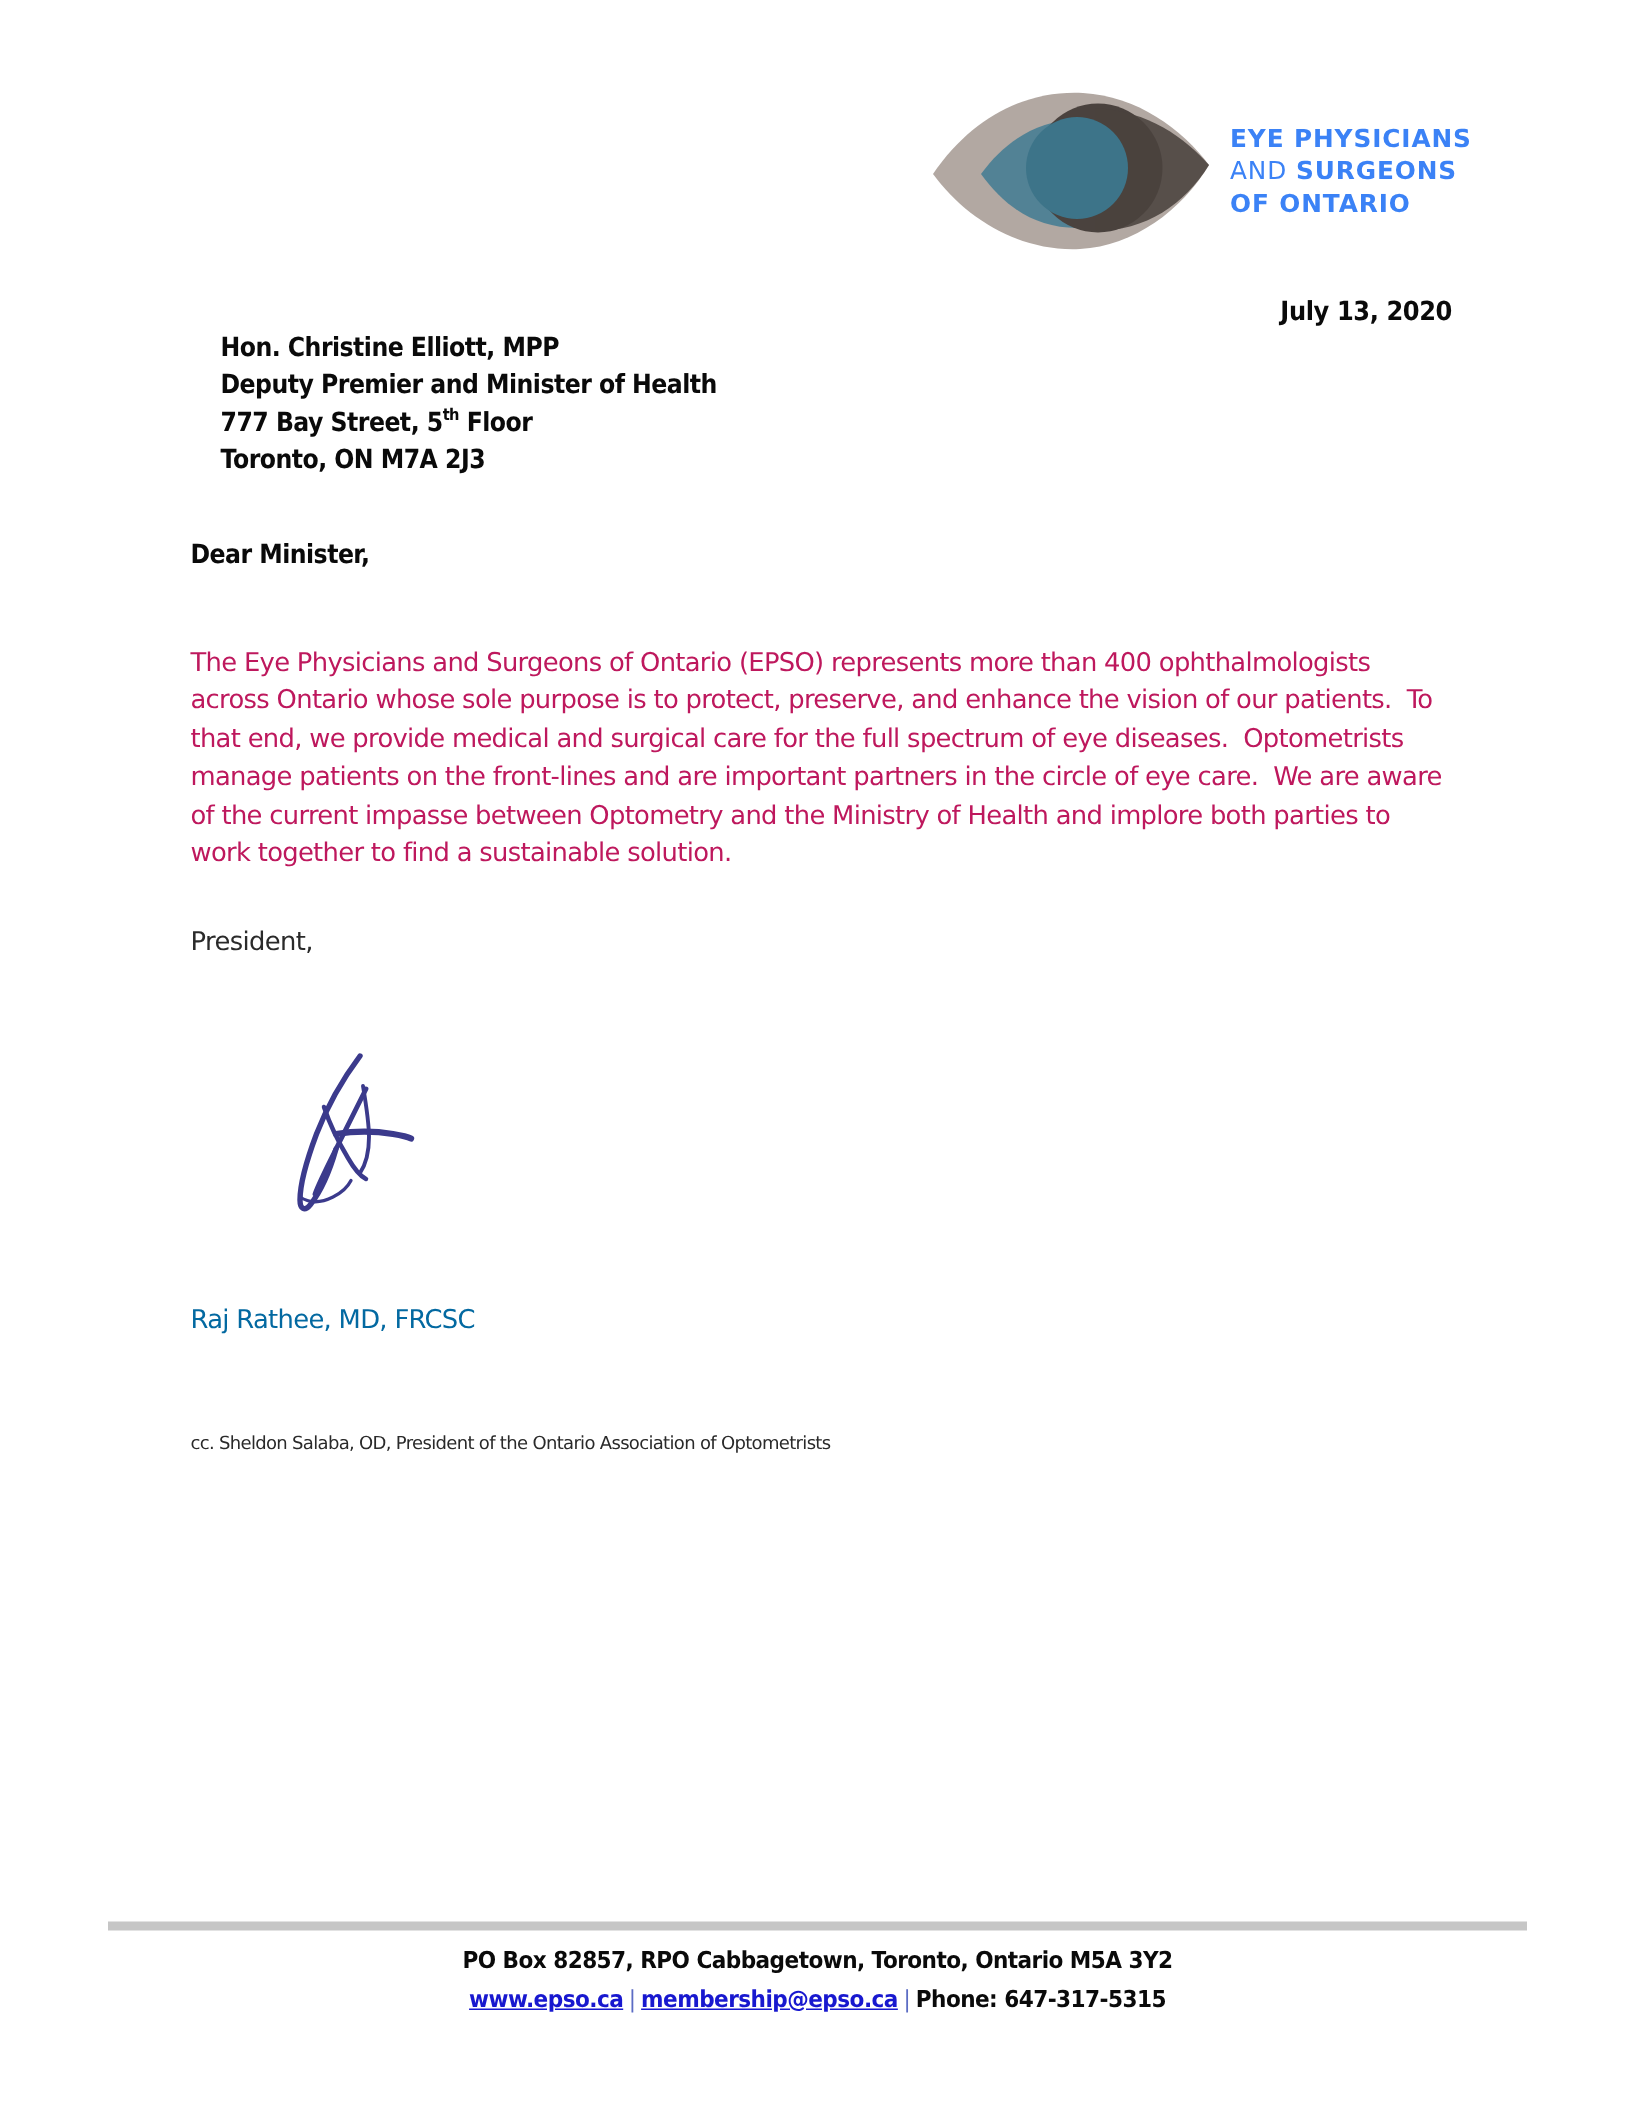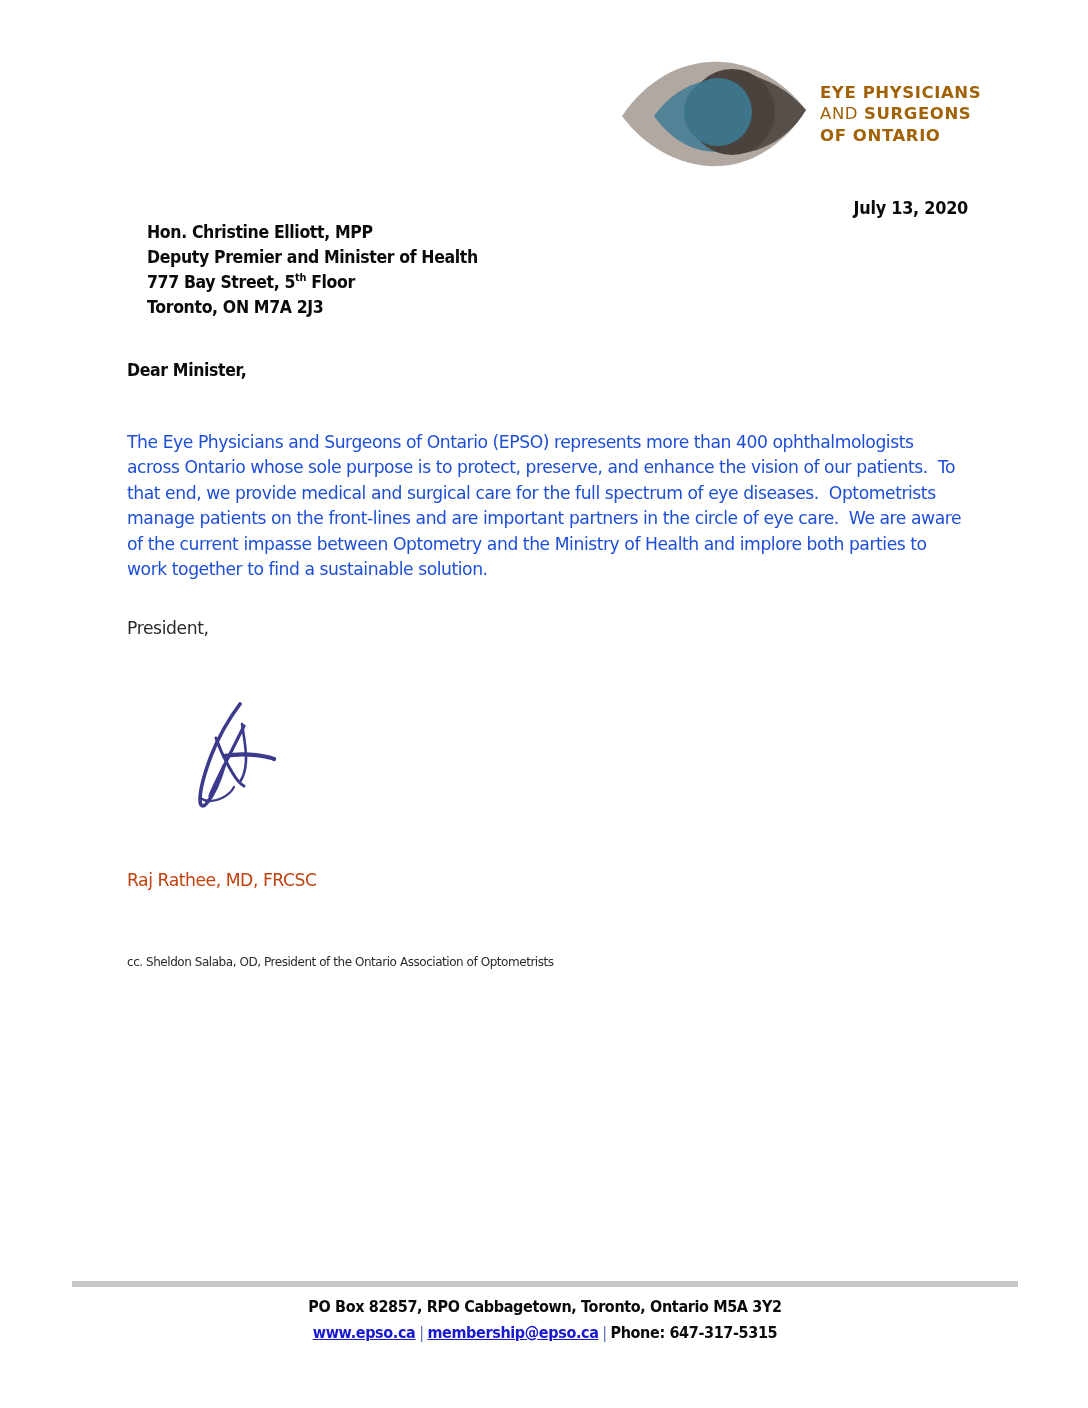--- a/index.html
+++ b/index.html
@@ -38,21 +38,21 @@
     flex: 0 0 auto;
   }
   .logo-mark svg {
     display: block;
     width: 192px;
     height: 120px;
   }
   .logo-words {
     margin-left: 10px;
     font-family: "DejaVu Sans", sans-serif;
-    color: #a16207;
+    color: #3b82f6;
     line-height: 1.30;
     letter-spacing: 0.6px;
     white-space: nowrap;
   }
   .logo-words .lw-line {
     font-size: 16.5px;
     text-transform: uppercase;
   }
   .logo-words .lw-b { font-weight: 700; }
   .logo-words .lw-l { font-weight: 400; }
@@ -112,21 +112,21 @@
   }
 
   .body-para {
     position: absolute;
     left: 127px;
     top: 430px;
     width: 838px;
     font-family: "DejaVu Sans", sans-serif;
     font-weight: 400;
     font-size: 17.2px;
-    color: #1d4ed8;
+    color: #be185d;
     line-height: 25.4px;
     letter-spacing: -0.45px;
     text-align: left;
     white-space: pre-wrap;
   }
 
   .closing {
     position: absolute;
     left: 127px;
     top: 618px;
@@ -147,21 +147,21 @@
   }
   .signature svg { display: block; width: 130px; height: 130px; }
 
   .signer {
     position: absolute;
     left: 127px;
     top: 868px;
     font-family: "DejaVu Sans", sans-serif;
     font-weight: 400;
     font-size: 17.2px;
-    color: #c2410c;
+    color: #0369a1;
     line-height: 25.5px;
     letter-spacing: -0.45px;
   }
 
   .cc-line {
     position: absolute;
     left: 127px;
     top: 955px;
     font-family: "DejaVu Sans", sans-serif;
     font-weight: 400;

